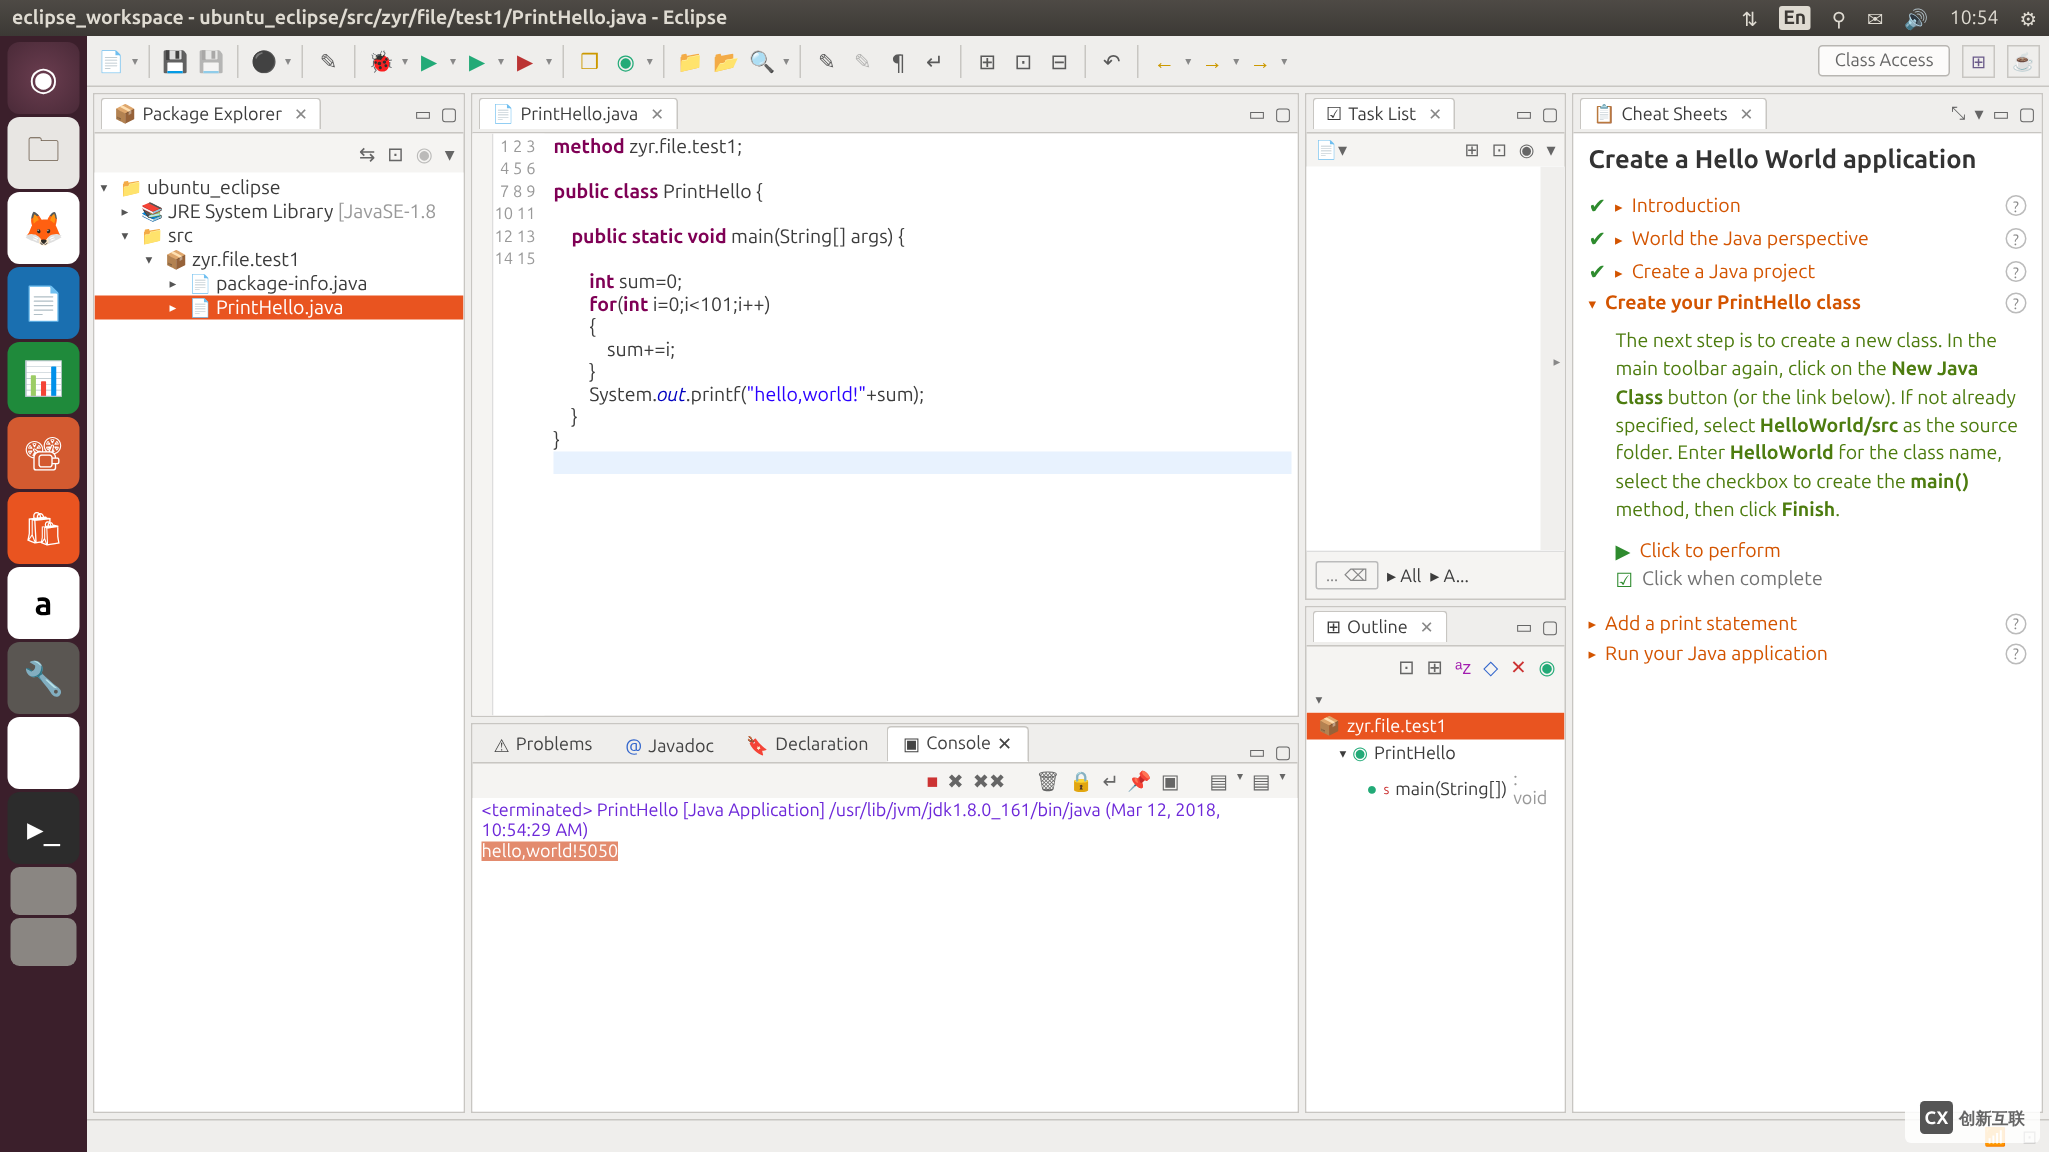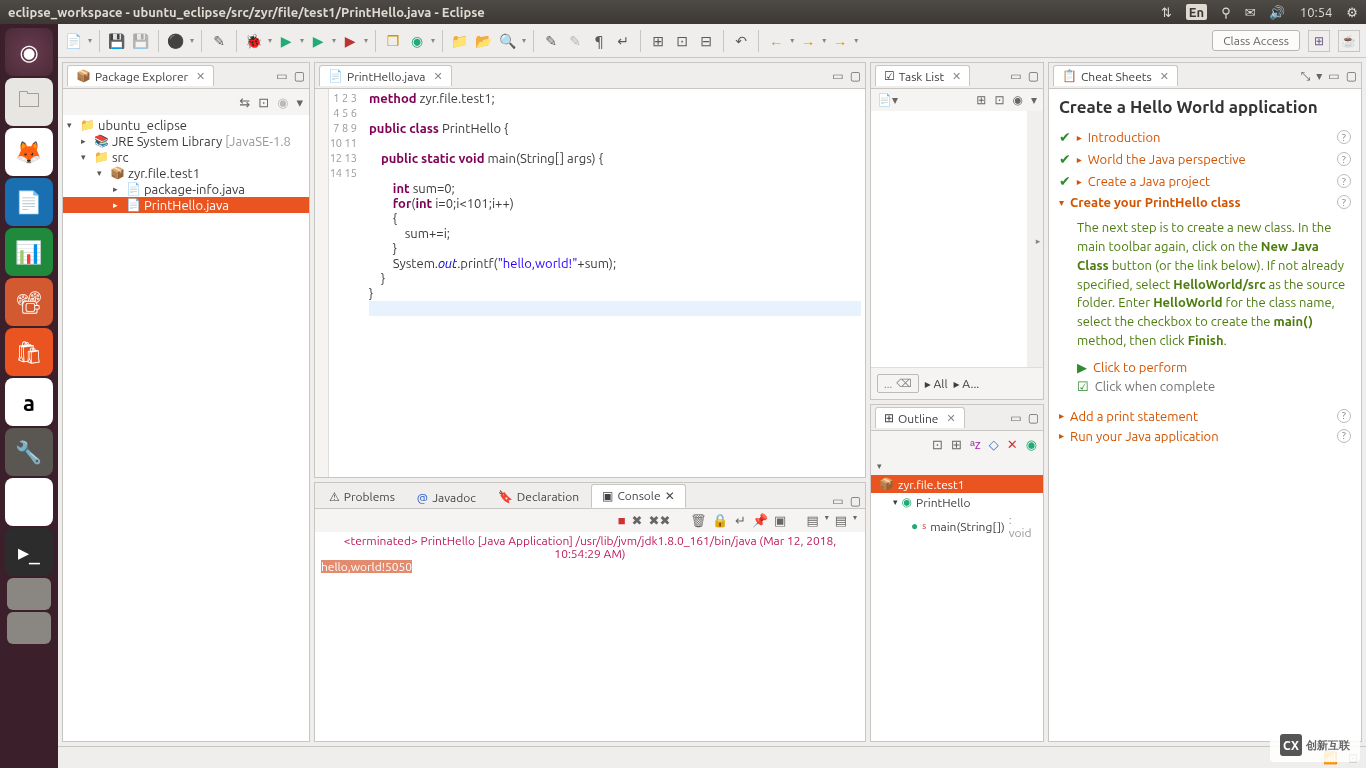--- a/index.html
+++ b/index.html
@@ -80,21 +80,21 @@
 .str { color: #2a00ff; }
 .fld { color: #0000c0; font-style: italic; }
 
 
 .bottom { flex: 1; }
 .tabstrip { display: flex; align-items: flex-end; height: 26px; background: #efeeec; padding: 0 4px; gap: 2px; border-bottom: 1px solid #c8c6c2; }
 .tabstrip .tab { padding: 4px 10px; font-size: 12px; color: #444; display: flex; gap: 4px; align-items: center; }
 .tabstrip .tab.active { background: #fff; border: 1px solid #c8c6c2; border-bottom: 1px solid #fff; border-radius: 3px 3px 0 0; }
 .console-toolbar { display: flex; justify-content: flex-end; gap: 6px; padding: 4px 8px; color: #666; font-size: 13px; }
 .console-body { padding: 2px 6px; font-family: "DejaVu Sans Mono", monospace; font-size: 12px; }
-.console-body .term { color: #be185d; text-align: center; }
+.console-body .term { color: #6d28d9; }
 .console-body .out { background: #e38b6e; color: #fff; display: inline; }
 
 
 .col-r1 { width: 174px; display: flex; flex-direction: column; gap: 4px; }
 .col-r2 { width: 314px; display: flex; flex-direction: column; }
 
 .tasklist-toolbar { display: flex; gap: 8px; padding: 4px 6px; align-items: center; color: #666; }
 .tasklist-search { display:flex; gap:6px; padding: 6px; align-items:center; border-top:1px solid #ddd }
 .tasklist-search .box { border:1px solid #bbb; padding:2px 6px; font-size:11px; color:#888; border-radius:2px; display:flex;align-items:center;gap:4px }
 

